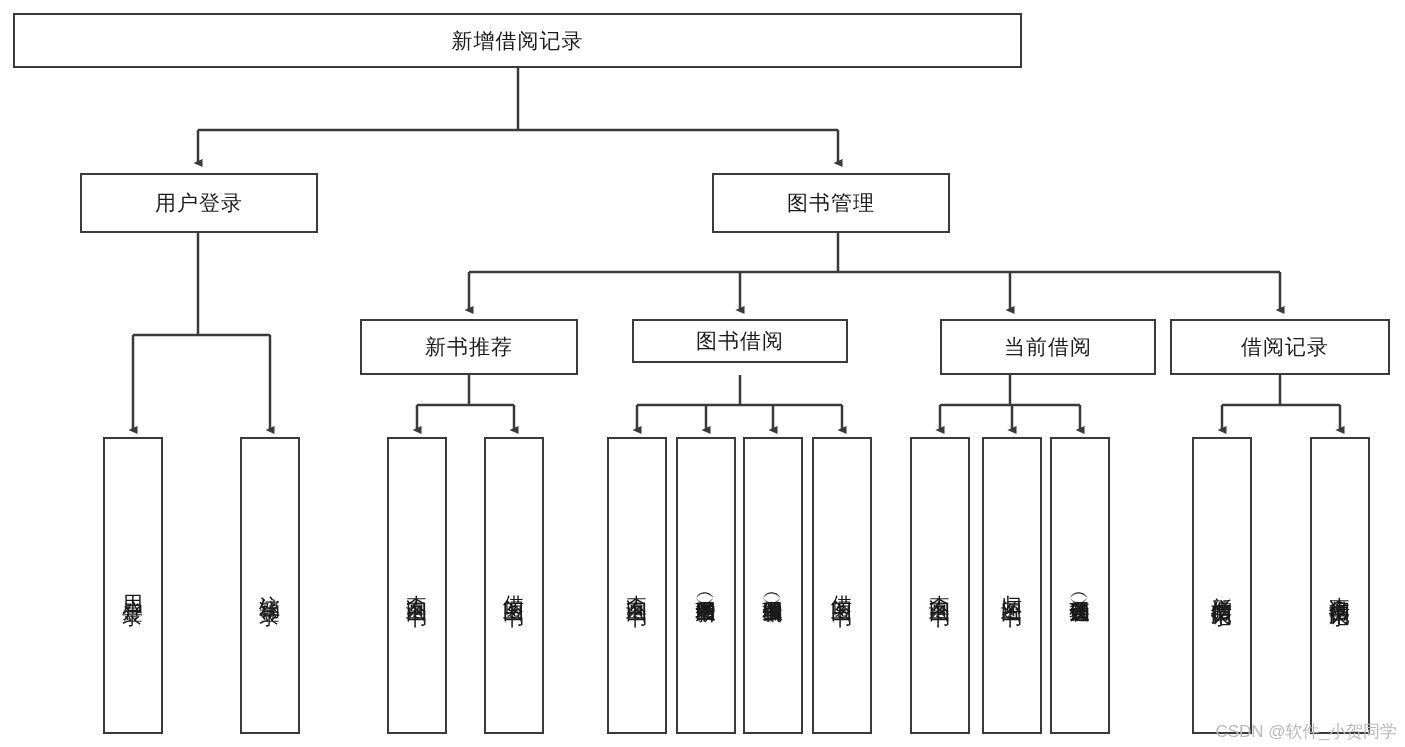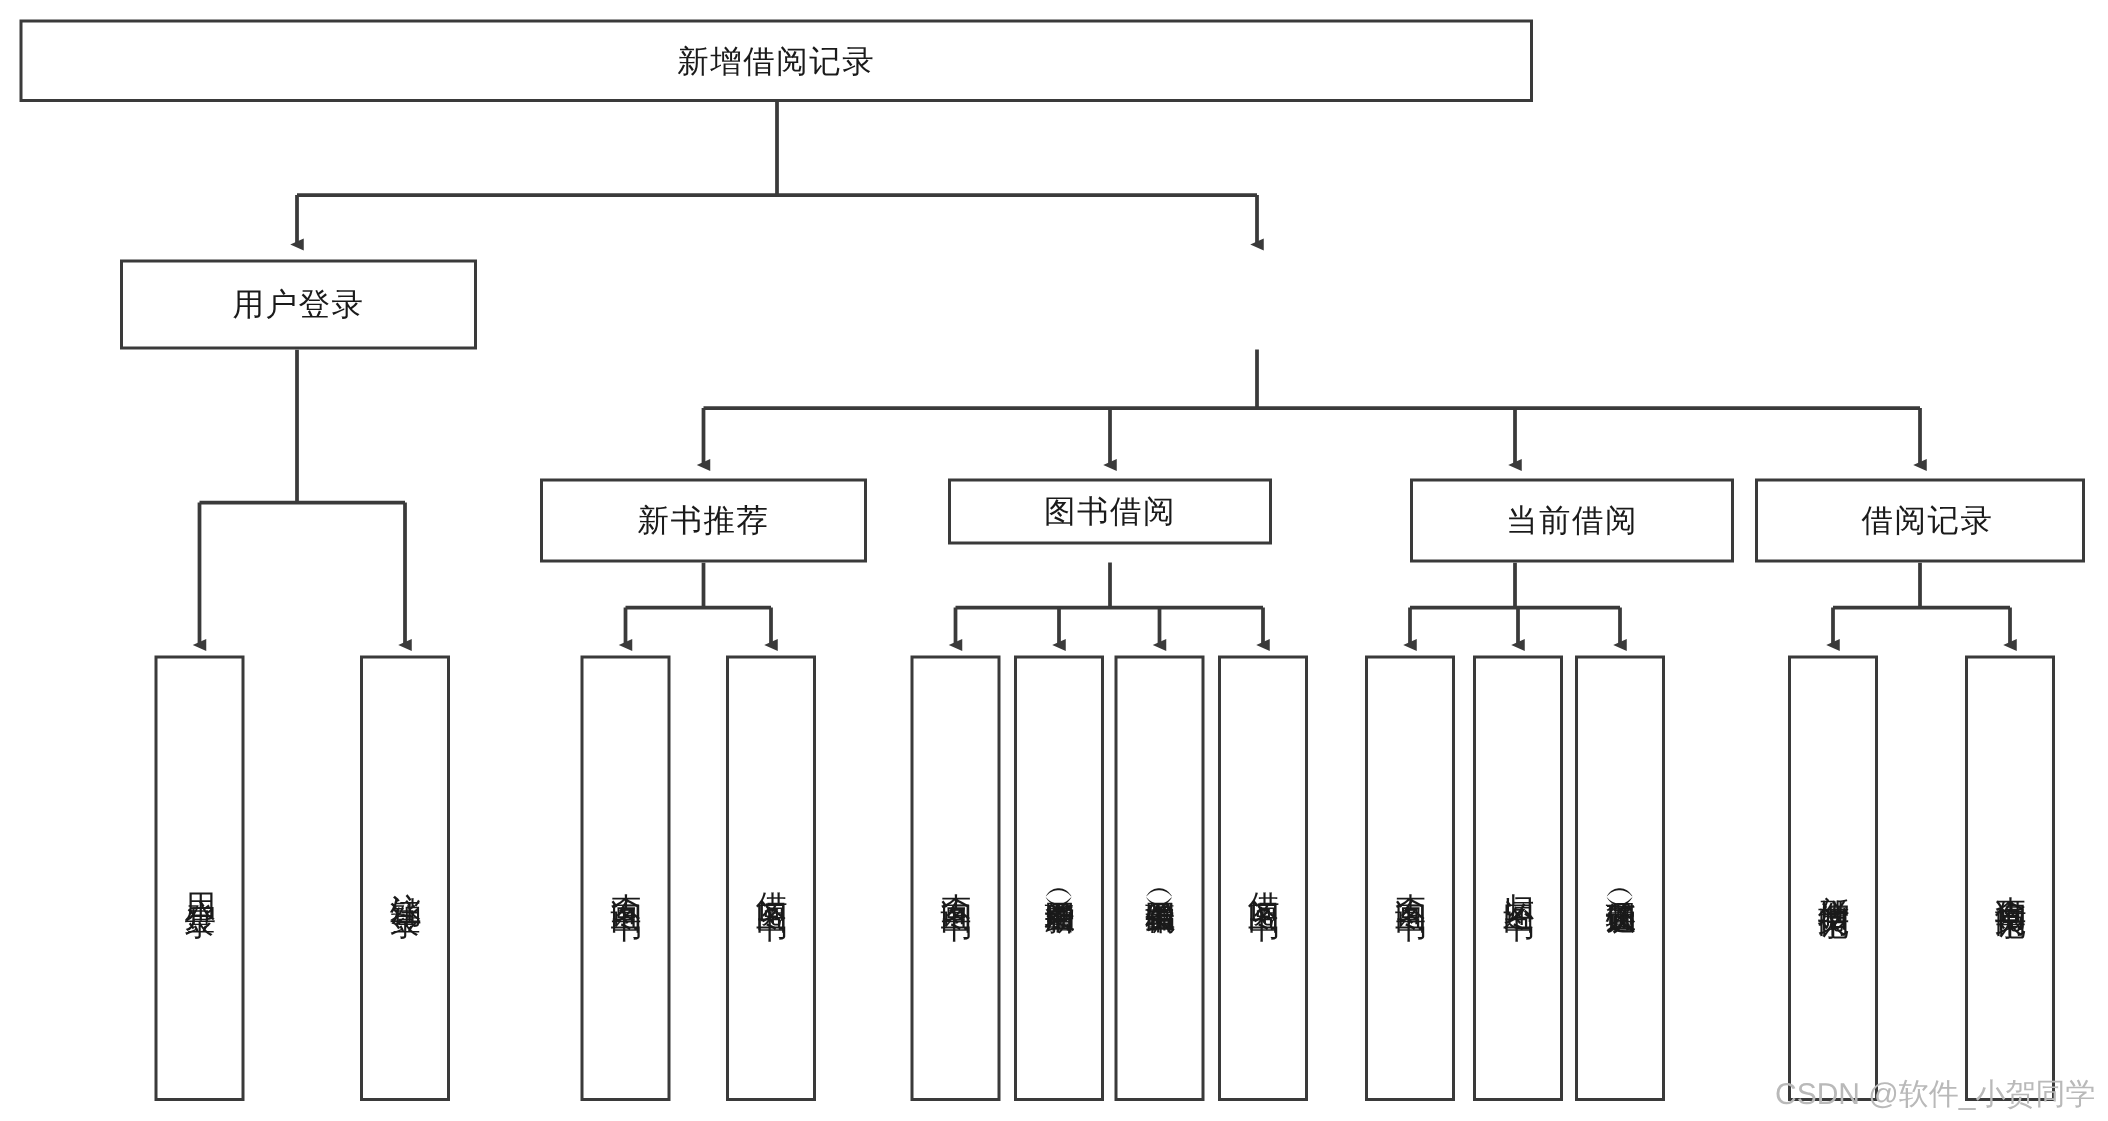--- a/index.html
+++ b/index.html
@@ -56,21 +56,21 @@
     left: 0;
     top: 0;
     width: 1405px;
     height: 747px;
     pointer-events: none;
   }
   .watermark {
     position: absolute;
     right: 8px;
     bottom: 4px;
-    font-size: 20px;
+    font-size: 17px;
     color: #b9b9b9;
     white-space: nowrap;
     font-family: "Liberation Sans", "DejaVu Sans", sans-serif;
   }
 </style>
 </head>
 <body>
 
 <div id="canvas">
 
@@ -124,20 +124,23 @@
     </g>
   </svg>
 
   <div class="node h" style="left:13px; top:13px; width:1009px; height:55px;">
     <span class="node-label">新增借阅记录</span>
   </div>
 
   <div class="node h" style="left:80px; top:173px; width:238px; height:60px;">
     <span class="node-label">用户登录</span>
   </div>
+  <div class="node h" style="left:712px; top:173px; width:238px; height:60px;">
+    <span class="node-label">图书管理</span>
+  </div>
 
   <div class="node h" style="left:360px; top:319px; width:218px; height:56px;">
     <span class="node-label">新书推荐</span>
   </div>
   <div class="node h" style="left:632px; top:319px; width:216px; height:44px;">
     <span class="node-label">图书借阅</span>
   </div>
   <div class="node h" style="left:902px; top:319px; width:216px; height:56px;margin-left:38px;">
     <span class="node-label">当前借阅</span>
   </div>

